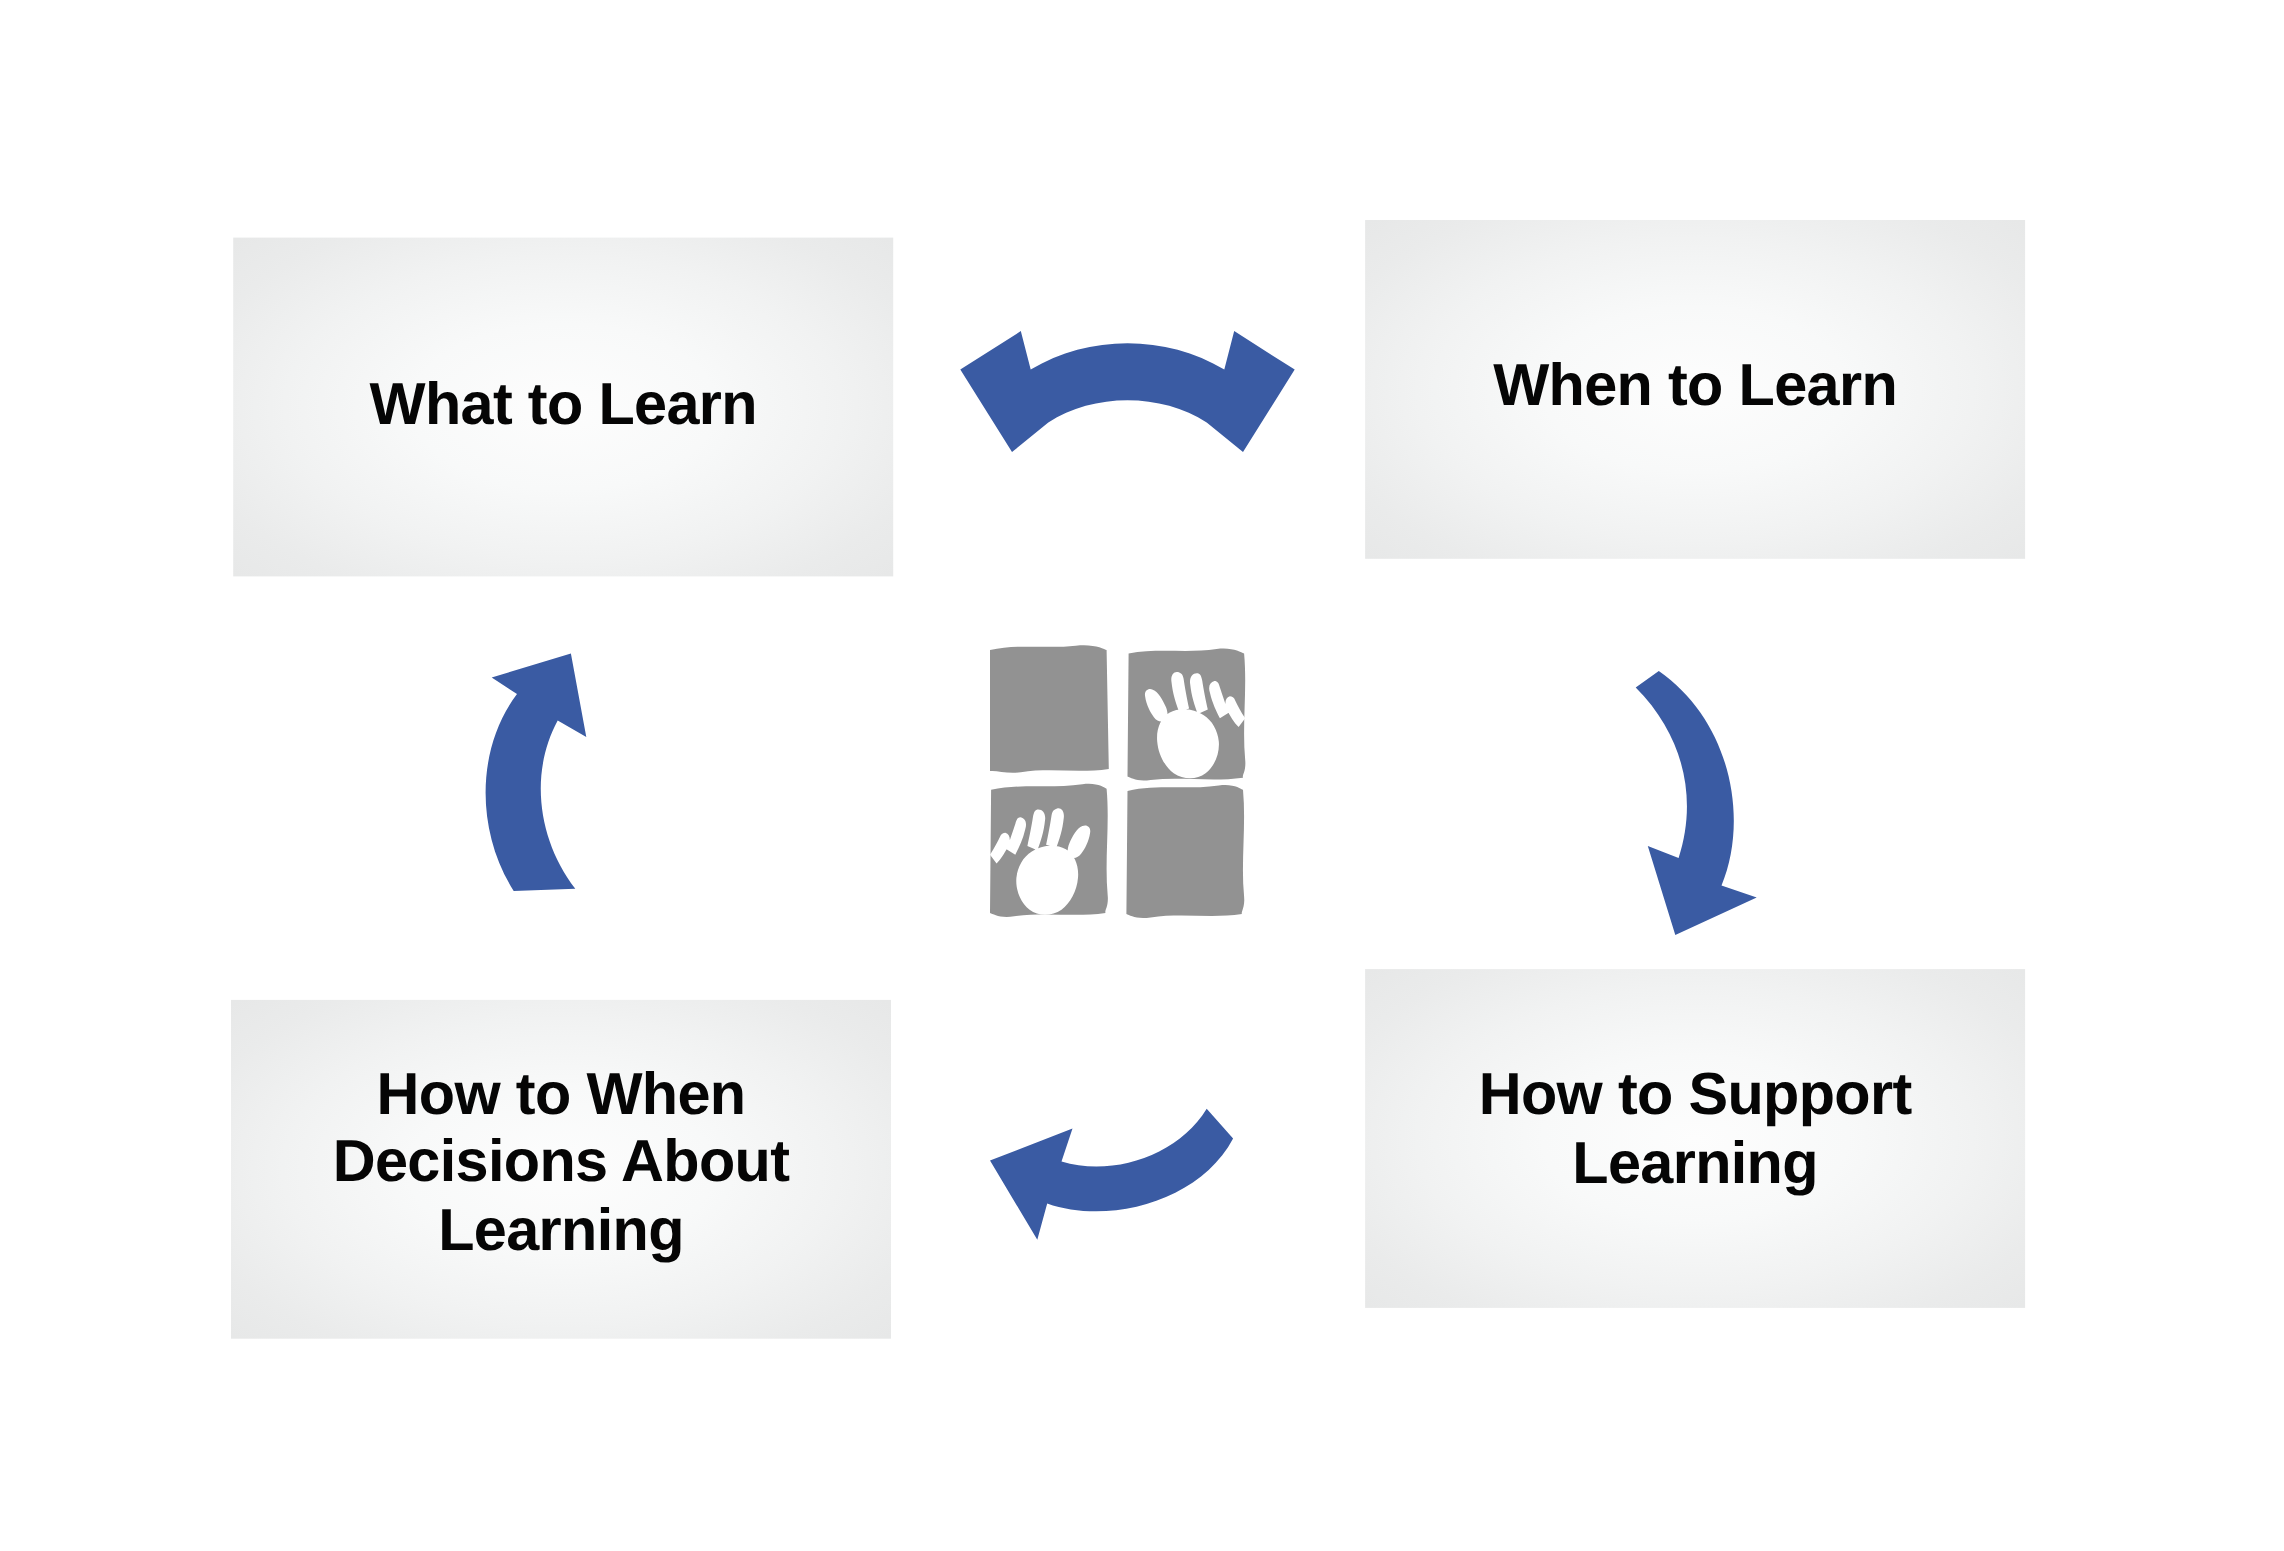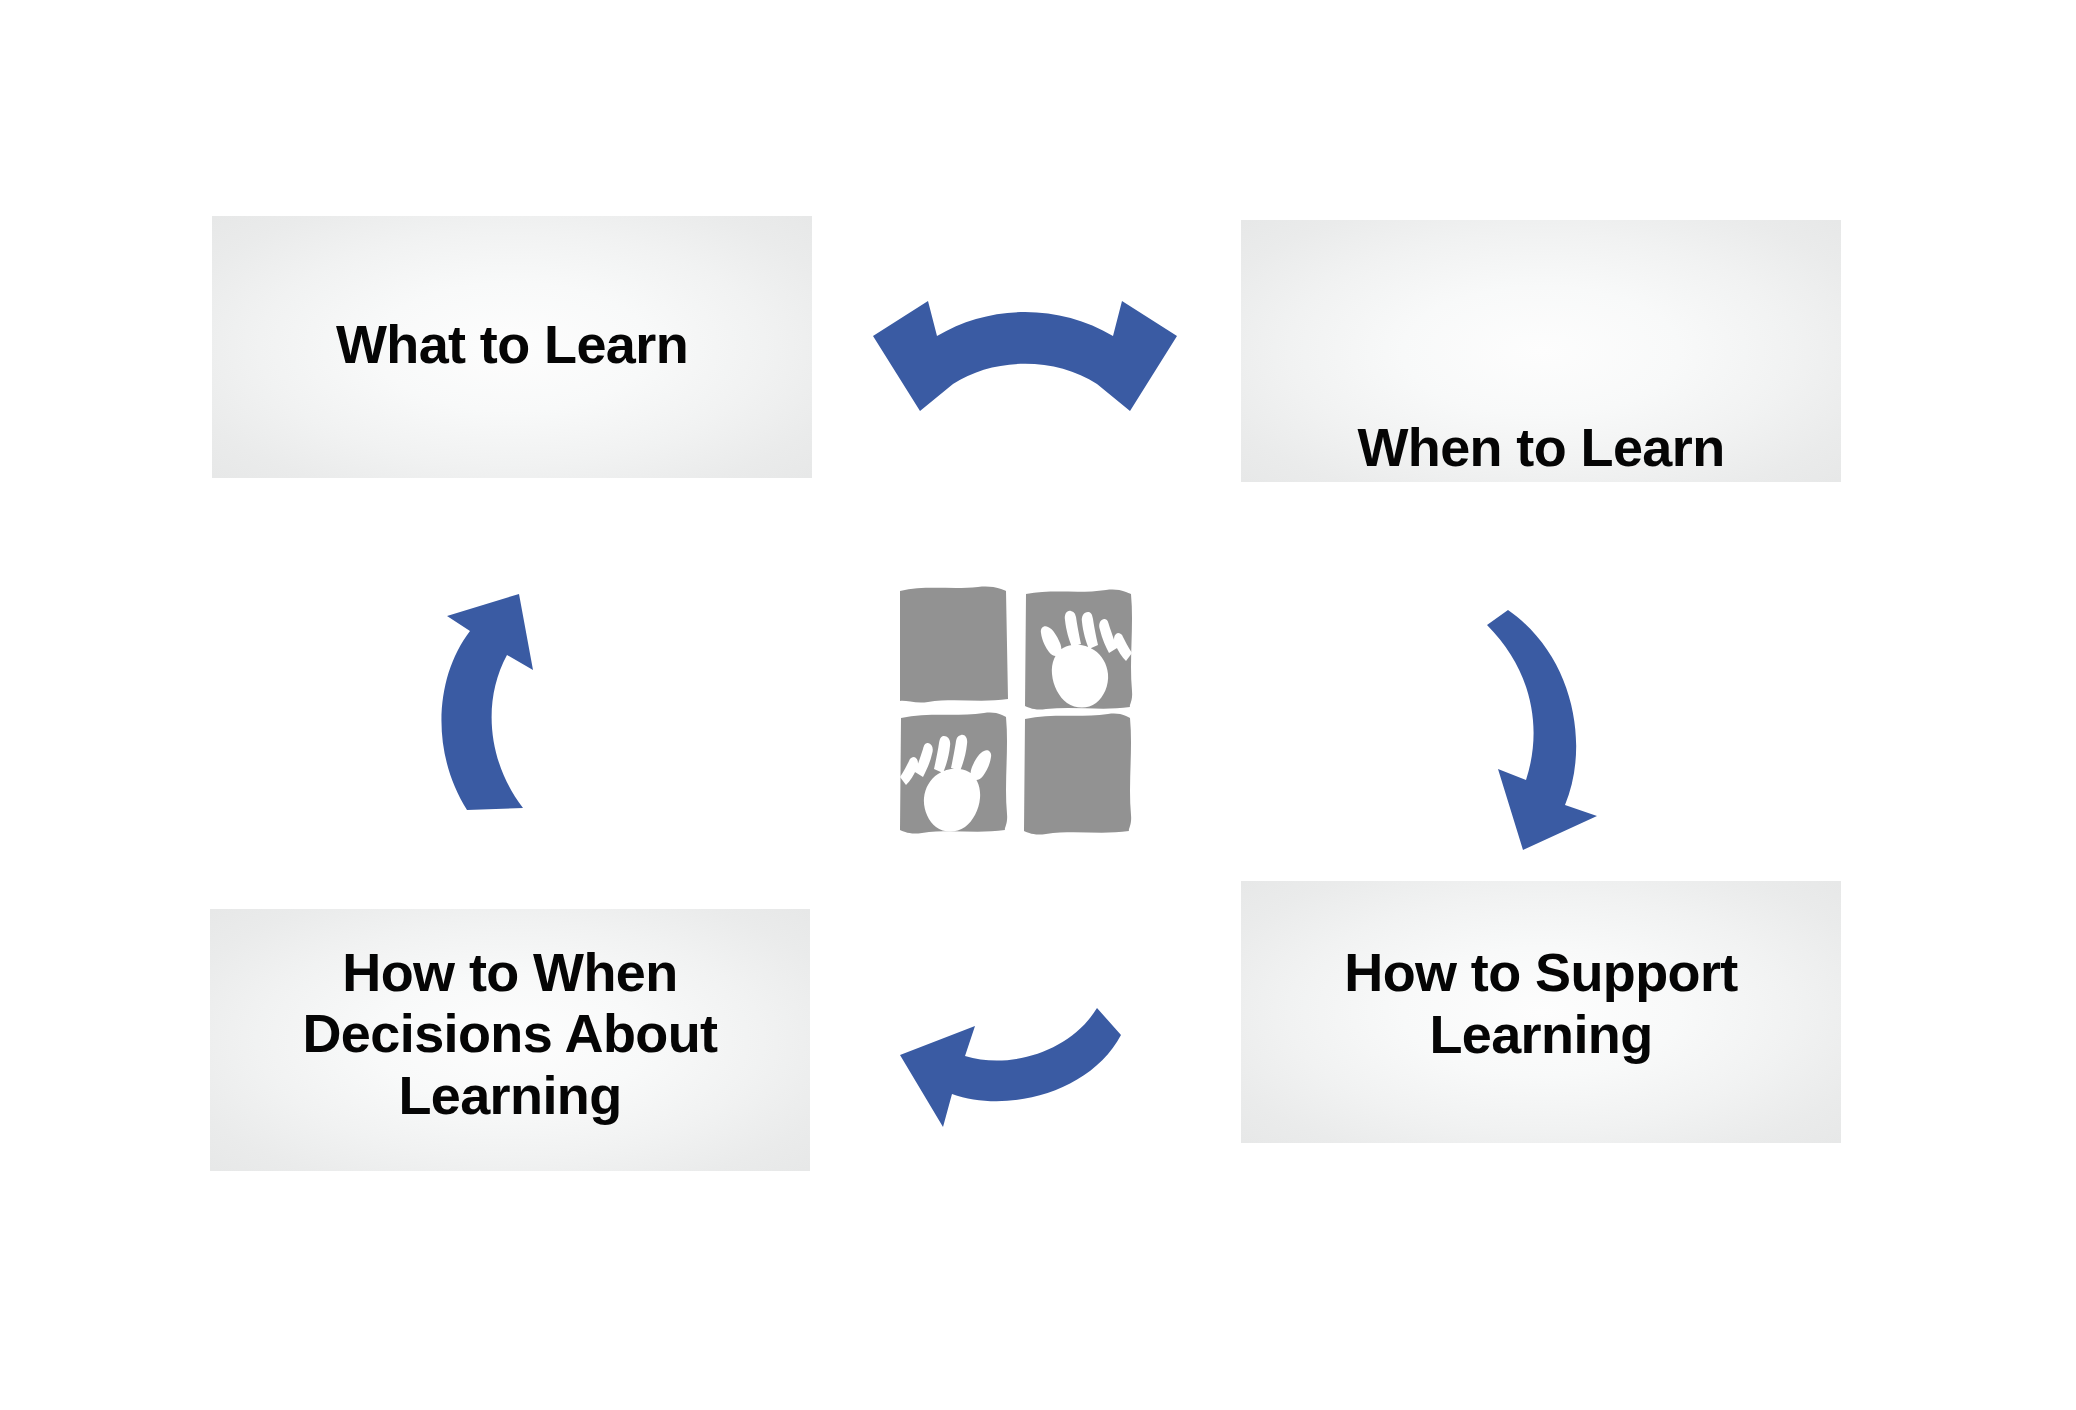--- a/index.html
+++ b/index.html
@@ -17,21 +17,21 @@
     position: relative;
     width: 2076px;
     height: 1410px;
     background: #ffffff;
   }
 
   
   .qbox {
     position: absolute;
     width: 600px;
-    height: 262px;
+    height: 308px;
     background: radial-gradient(ellipse 68% 72% at 50% 50%,
                 #fdfdfd 0%,
                 #f8f9f9 34%,
                 #f1f2f2 62%,
                 #eaebeb 85%,
                 #e7e8e8 100%);
     display: flex;
     align-items: center;
     justify-content: center;
     box-sizing: border-box;
@@ -42,21 +42,21 @@
     font-size: 54px;
     line-height: 1.14;
     color: #050505;
     text-align: center;
     letter-spacing: -0.6px;
     white-space: pre-line;
     padding: 0 14px;
   }
 
   #box-what-to-learn   { left: 212px;  top: 216px; }
-  #box-when-to-learn   { left: 1241px; top: 220px; align-items: flex-end; }
+  #box-when-to-learn   { left: 1241px; top: 200px; }
   #box-how-to-decide   { left: 210px;  top: 909px; }
   #box-how-to-support  { left: 1241px; top: 881px; }
 
   
   #box-what-to-learn  .label { transform: translateY(-2px); }
   #box-when-to-learn  .label { transform: translateY(-3px); }
   #box-how-to-decide  .label { transform: translateY(-6px); }
   #box-how-to-support .label { transform: translateY(-8px); }
 
   

